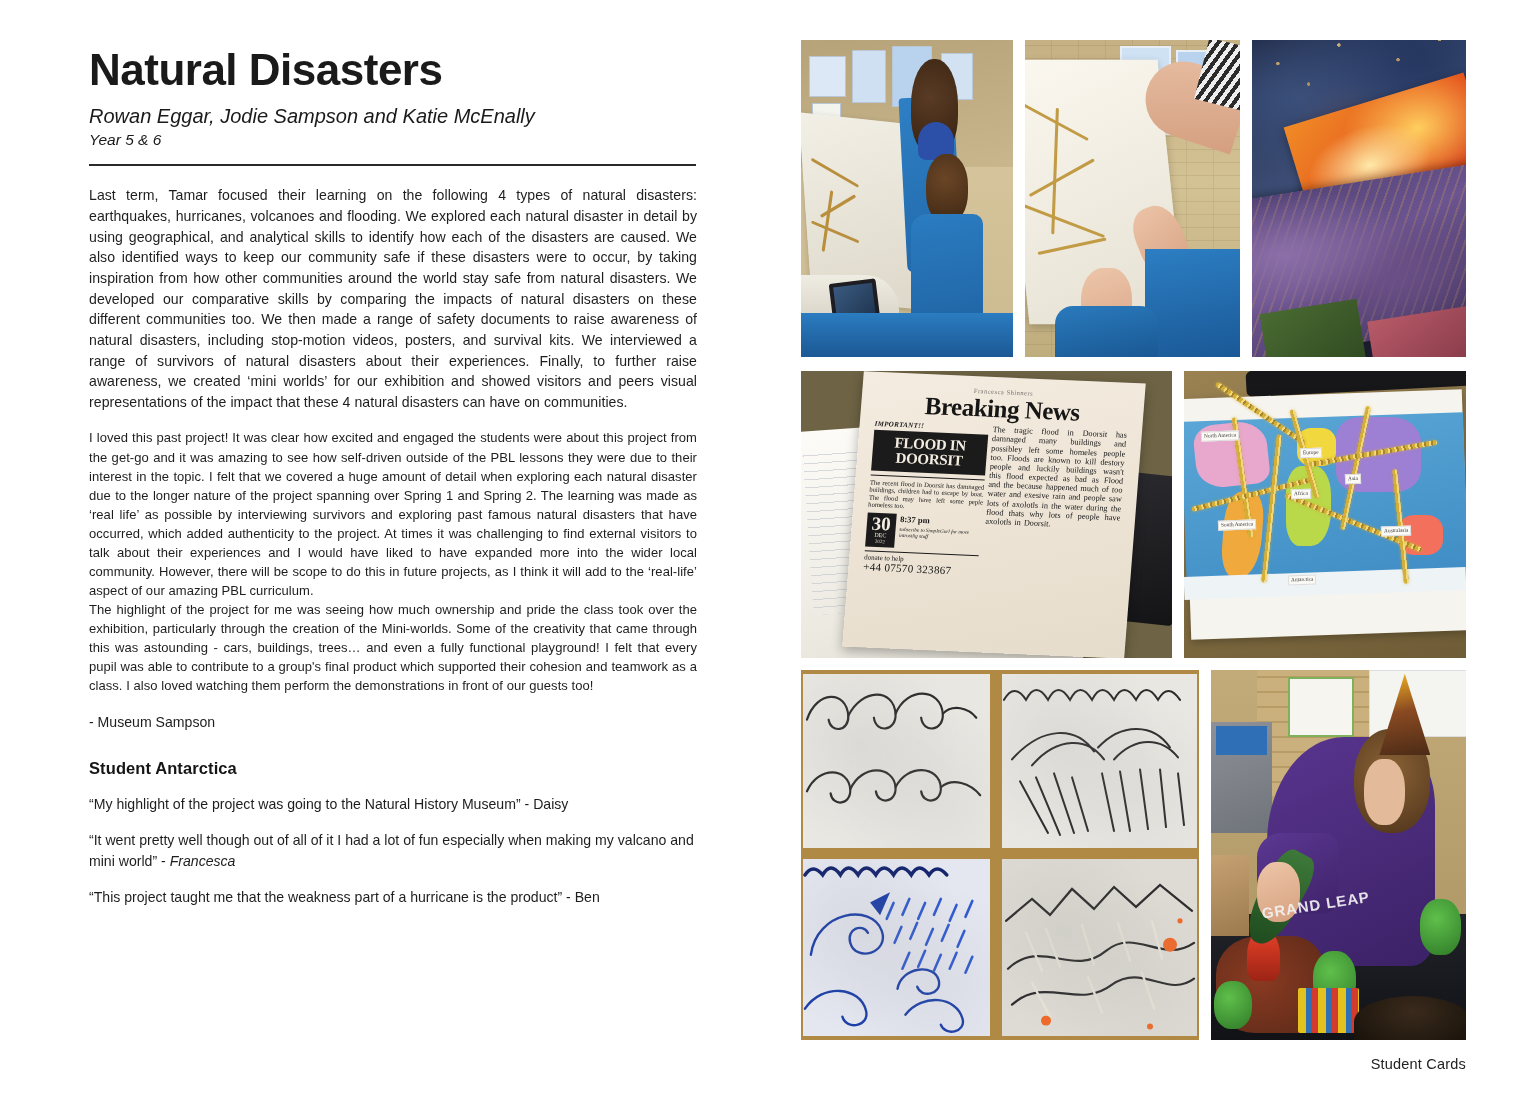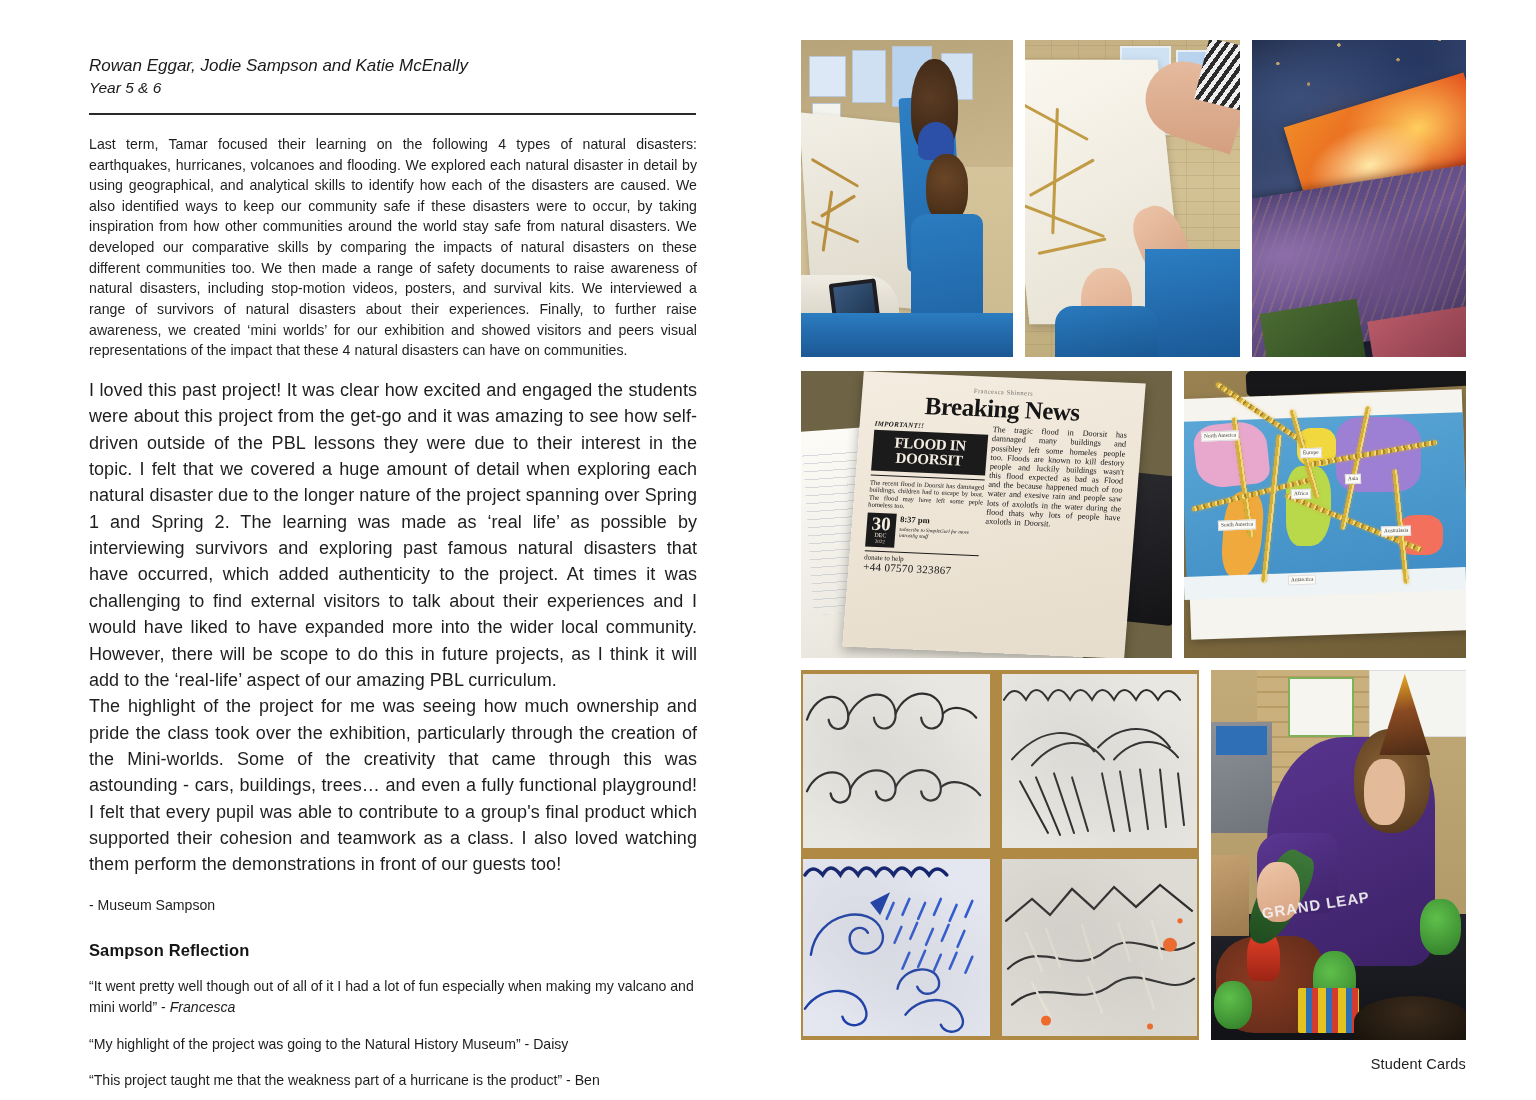--- a/index.html
+++ b/index.html
@@ -20,21 +20,21 @@
     width:608px;
   }
   .doc-title {
     font-size:44px;
     font-weight:bold;
     letter-spacing:-0.5px;
     line-height:1.08;
     color:#1a1a1a;
   }
   .doc-authors {
-    font-size:17px;
+    font-size:20px;
     font-style:italic;
     font-weight:500;
     margin-top:9px;
     line-height:1.35;
     color:#1a1a1a;
   }
   .doc-year {
     font-size:15.5px;
     font-style:italic;
     font-weight:500;
@@ -56,21 +56,21 @@
     letter-spacing:0.05px;
   }
   .section-head {
     font-size:16.5px;
     font-weight:bold;
     margin-top:26px;
     color:#151515;
     letter-spacing:0.1px;
   }
   .para { 
-    font-size:18px;
+    font-size:13px;
     line-height:1.465;
     text-align:justify;
     color:#1e1e1e;
     margin-top:16px;
     letter-spacing:0.05px;
   }
   .para.tight { margin-top:0; }
   .signature {
     font-size:14.1px;
     line-height:1.465;
@@ -372,35 +372,36 @@
     letter-spacing:.2px;
   }
 </style>
 </head>
 <body>
 
 <div class="page">
 
   <div class="left-col">
 
+    <h1 class="doc-title">Natural Disasters</h1>
     <div class="doc-authors">Rowan Eggar, Jodie Sampson and Katie McEnally</div>
     <div class="doc-year">Year 5 &amp; 6</div>
 
     <div class="header-rule"></div>
 
     <p class="body-text">Last term, Tamar focused their learning on the following 4 types of natural disasters: earthquakes, hurricanes, volcanoes and flooding. We explored each natural disaster in detail by using geographical, and analytical skills to identify how each of the disasters are caused. We also identified ways to keep our community safe if these disasters were to occur, by taking inspiration from how other communities around the world stay safe from natural disasters. We developed our comparative skills by comparing the impacts of natural disasters on these different communities too. We then made a range of safety documents to raise awareness of natural disasters, including stop-motion videos, posters, and survival kits. We interviewed a range of survivors of natural disasters about their experiences. Finally, to further raise awareness, we created ‘mini worlds’ for our exhibition and showed visitors and peers visual representations of the impact that these 4 natural disasters can have on communities.</p>
 
     <p class="para">I loved this past project! It was clear how excited and engaged the students were about this project from the get-go and it was amazing to see how self-driven outside of the PBL lessons they were due to their interest in the topic. I felt that we covered a huge amount of detail when exploring each natural disaster due to the longer nature of the project spanning over Spring 1 and Spring 2. The learning was made as ‘real life’ as possible by interviewing survivors and exploring past famous natural disasters that have occurred, which added authenticity to the project. At times it was challenging to find external visitors to talk about their experiences and I would have liked to have expanded more into the wider local community. However, there will be scope to do this in future projects, as I think it will add to the ‘real-life’ aspect of our amazing PBL curriculum.</p>
     <p class="para tight">The highlight of the project for me was seeing how much ownership and pride the class took over the exhibition, particularly through the creation of the Mini-worlds. Some of the creativity that came through this was astounding - cars, buildings, trees… and even a fully functional playground! I felt that every pupil was able to contribute to a group's final product which supported their cohesion and teamwork as a class. I also loved watching them perform the demonstrations in front of our guests too!</p>
     <p class="signature">- Museum Sampson</p>
 
-    <h2 class="section-head">Sampson Reflection</h2>
-
+    <h2 class="section-head">Student Antarctica</h2>
+
+    <p class="quote">“My highlight of the project was going to the Natural History Museum” - Daisy</p>
     <p class="quote"><span>“It went pretty well though out of all of it I had a lot of fun especially when making my valcano and mini world” - </span><em>Francesca</em></p>
-    <p class="quote">“My highlight of the project was going to the Natural History Museum” - Daisy</p>
     <p class="quote">“This project taught me that the weakness part of a hurricane is the product” - Ben</p>
 
   </div>
 
   <div class="ph" id="ph-classroom">
     <div class="ph-inner">
       <div class="p1-wall"></div>
       <div class="p1-board"></div>
       <div class="p1-pin a"></div>
         <div class="p1-pin b"></div>

